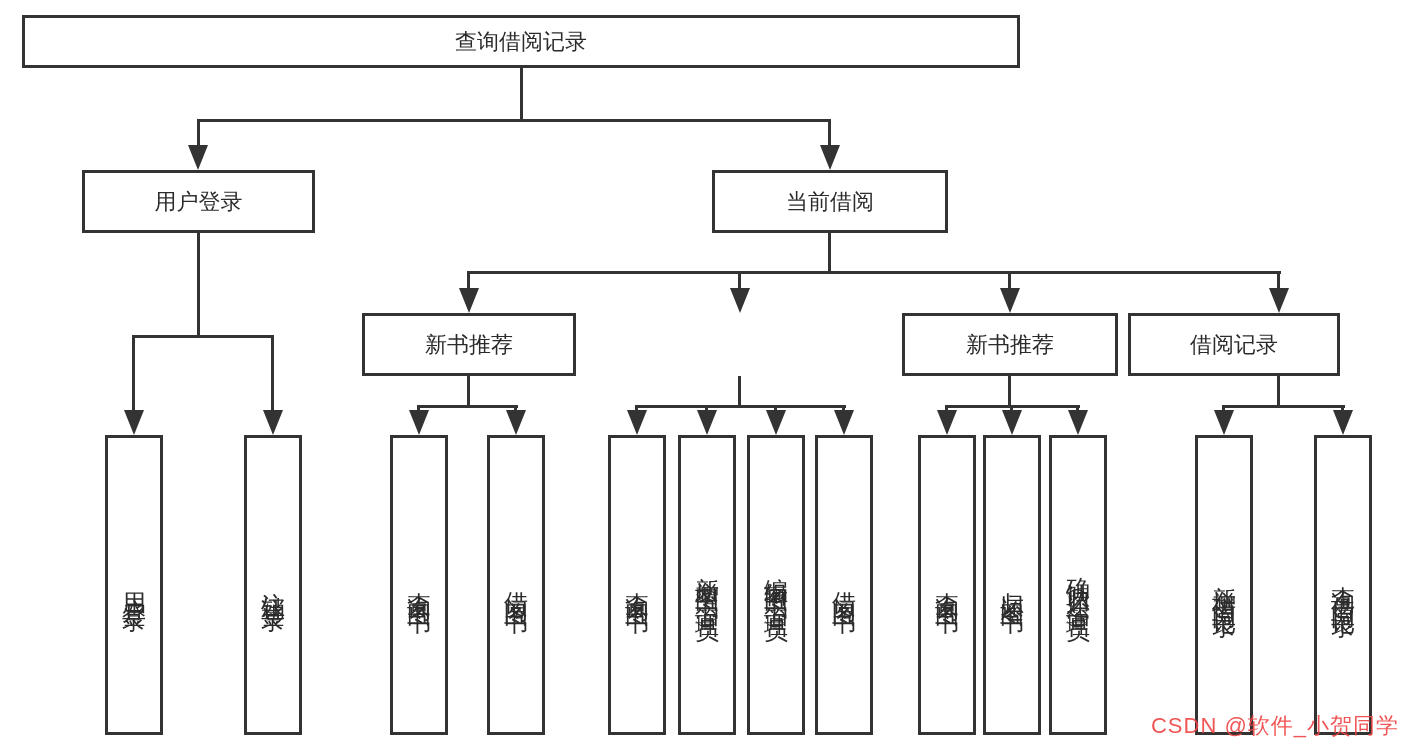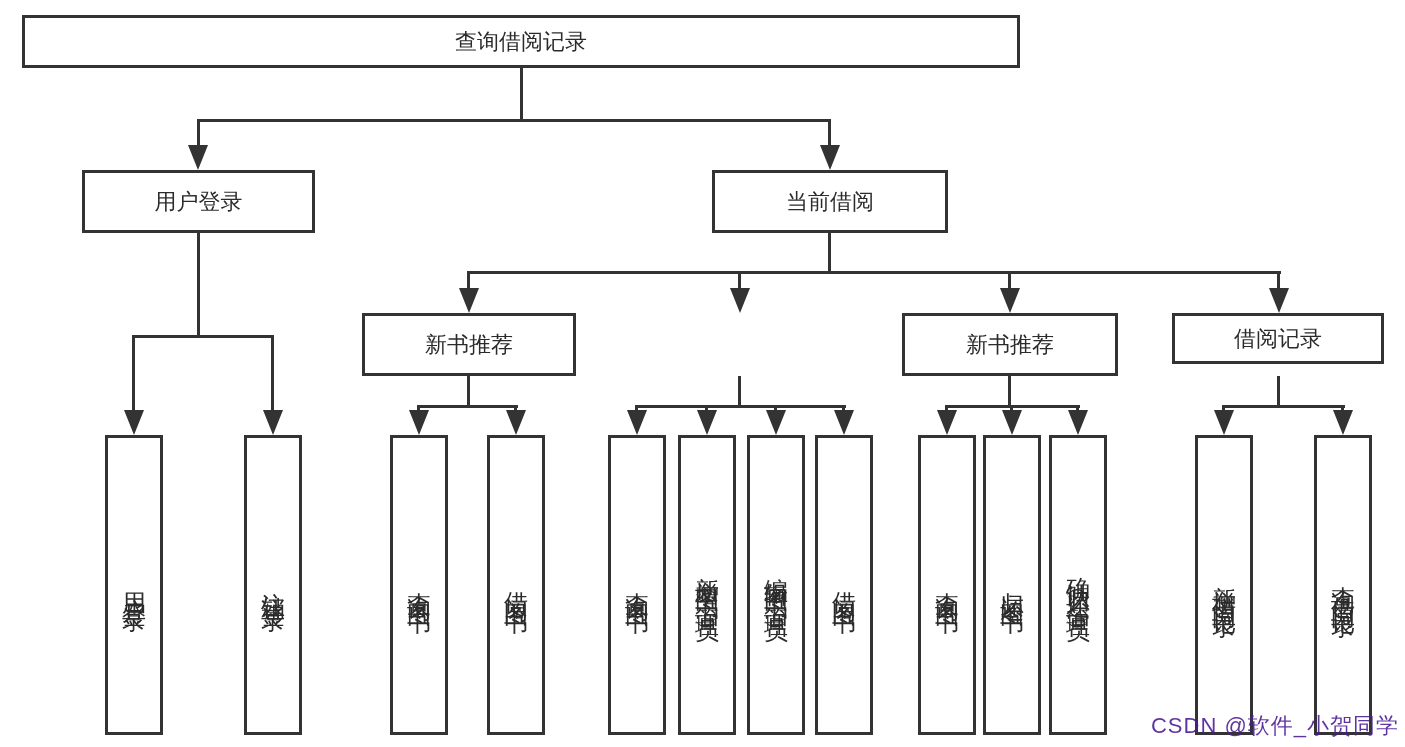--- a/index.html
+++ b/index.html
@@ -22,41 +22,41 @@
   .hline { height:3px; }
   .vline { width:3px; }
   .arrow {
     position:absolute; width:0; height:0;
     border-left:10px solid transparent;
     border-right:10px solid transparent;
     border-top:25px solid #333333;
   }
   .watermark {
     position:absolute; right:6px; bottom:6px;
-    font-size:22px; color:#4c1d95; letter-spacing:1px;
+    font-size:22px; color:#ef4444; letter-spacing:1px;
     opacity:0.9;
   }
 </style>
 </head>
 <body>
 
 <div class="stage">
 
   <div class="box" style="left:22px;top:15px;width:998px;height:53px">查询借阅记录</div>
 
   <div class="box" style="left:82px;top:170px;width:233px;height:63px">用户登录</div>
 
   <div class="box" style="left:712px;top:170px;width:236px;height:63px">当前借阅</div>
 
   <div class="box" style="left:362px;top:313px;width:214px;height:63px">新书推荐</div>
 
 
   <div class="box" style="left:902px;top:313px;width:216px;height:63px">新书推荐</div>
 
-  <div class="box" style="left:1172px;top:313px;width:212px;height:51px">借阅记录</div>
+  <div class="box" style="left:1128px;top:313px;width:212px;height:63px">借阅记录</div>
 
   <div class="box vbox" style="left:105px;top:435px;width:58px;height:300px">用户登录</div>
   <div class="box vbox" style="left:244px;top:435px;width:58px;height:300px">注销登录</div>
 
   <div class="box vbox" style="left:390px;top:435px;width:58px;height:300px">查询图书</div>
   <div class="box vbox" style="left:487px;top:435px;width:58px;height:300px">借阅图书</div>
 
   <div class="box vbox" style="left:608px;top:435px;width:58px;height:300px">查询图书</div>
   <div class="box vbox" style="left:678px;top:435px;width:58px;height:300px">新增图书（管理员）</div>
   <div class="box vbox" style="left:747px;top:435px;width:58px;height:300px">编辑图书（管理员）</div>

